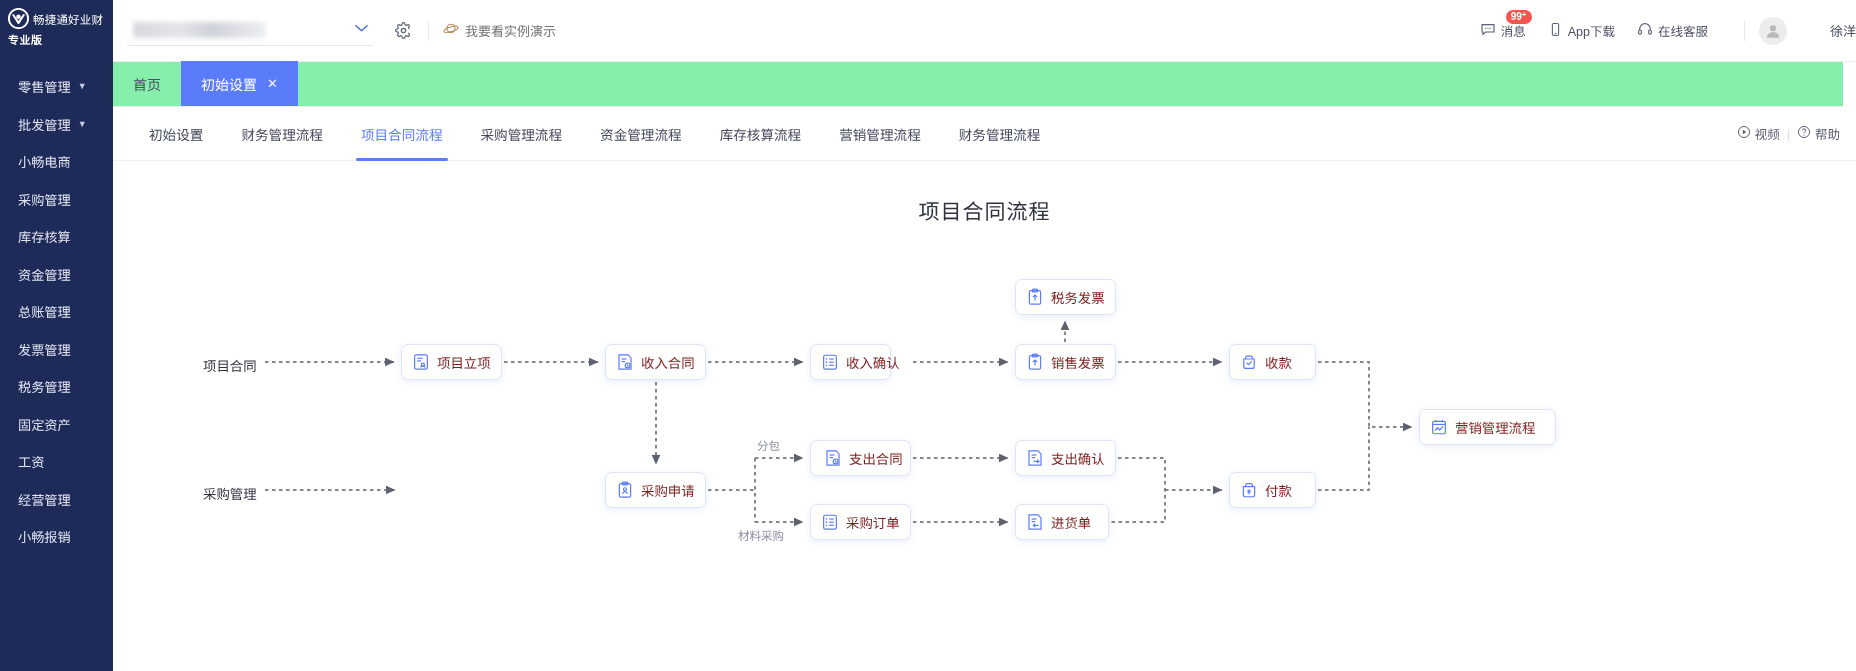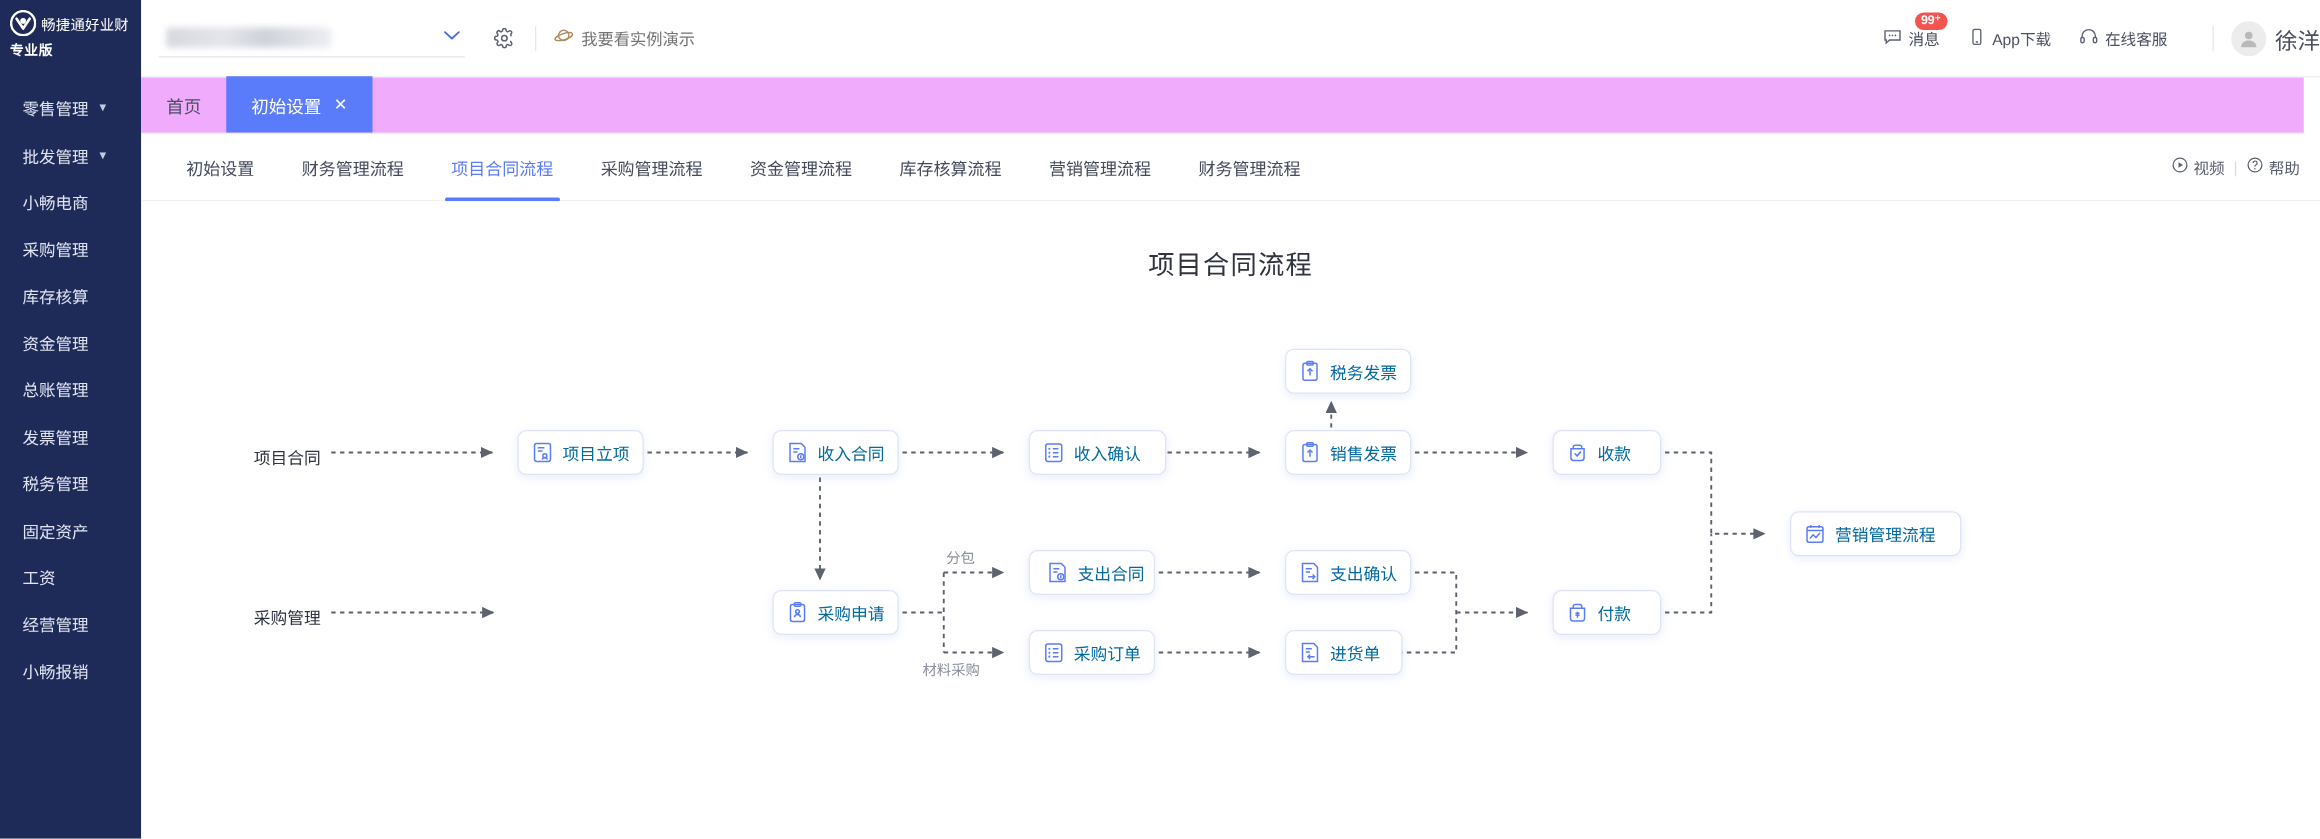--- a/index.html
+++ b/index.html
@@ -94,26 +94,26 @@
     background: #f5534e; color: #fff; font-size: 10px; font-weight: 700;
     border-radius: 9px; padding: 1px 5px 2px 5px; line-height: 1.1;
     white-space: nowrap;
   }
   .badge sup { font-size: 8px; vertical-align: top; }
   .avatar {
     width: 28px; height: 28px; border-radius: 50%;
     background: #ececec; display: flex; align-items: center; justify-content: center;
     margin-right: 7px;
   }
-  .user-name { font-size: 18px; color: #4b5162; white-space: nowrap; }
+  .user-name { font-size: 13px; color: #4b5162; white-space: nowrap; margin-left: 36px; }
 
   
   .pagetabs {
     position: absolute; left: 113px; top: 62px; right: 13px; height: 45px;
-    background: #f0abfc; display: flex; align-items: flex-end;
+    background: #86efac; display: flex; align-items: flex-end;
     border-bottom: 1px solid #e9ebf0;
   }
   .ptab {
     height: 45px; display: flex; align-items: center; justify-content: center;
     padding: 0 20px; font-size: 14px; color: #4a4f60; cursor: pointer;
     white-space: nowrap;
   }
   .ptab.active { background: #5b7cfa; color: #ffffff; }
   .ptab .x { margin-left: 10px; font-size: 13px; opacity: .95; }
 
@@ -153,23 +153,22 @@
   #flow-svg { position: absolute; left: 0; top: 0; }
 
   
   .node {
     position: absolute; height: 36px;
     background: #ffffff; border: 1px solid #dfe3f4;
     border-radius: 7px;
     box-shadow: 0 2px 7px rgba(91,124,250,.13);
     display: flex; align-items: center; gap: 7px;
     padding: 0 13px 0 10px;
-    font-size: 13.4px; color: #0369a1; white-space: nowrap;
+    font-size: 13.4px; color: #7f1d1d; white-space: nowrap;
     cursor: pointer;
-    margin-left: 13px;
   }
   .node .ic { width: 18px; height: 18px; flex: 0 0 18px; display:block; }
   .rowlabel {
     position: absolute; font-size: 13.4px; color: #2f3340; white-space: nowrap;
   }
   .edgelabel {
     position: absolute; font-size: 11.5px; color: #8a8f9e; white-space: nowrap;
   }
 </style>
 </head>
@@ -447,21 +446,21 @@
             <path d="M4 2.5h12l4 4v15H4z"></path>
             <line x1="7.5" y1="8" x2="14" y2="8"></line>
             <line x1="7.5" y1="11.5" x2="12" y2="11.5"></line>
             <circle cx="15.5" cy="16.5" r="3.2"></circle>
             <line x1="15.5" y1="15" x2="15.5" y2="18"></line>
           </svg>
       </span>
       <span>收入合同</span>
     </div>
 
-    <div class="node" style="left:697px; top:183px; width:110px;">
+    <div class="node" style="left:697px; top:183px; width:81px;">
       <span class="ic">
         <svg width="18" height="18" viewBox="0 0 24 24" fill="none" stroke="#5b7cfa" stroke-width="1.6">
             <rect x="3.5" y="3" width="17" height="18.5" rx="2.2"></rect>
             <line x1="11" y1="8" x2="17" y2="8"></line>
             <line x1="11" y1="12.2" x2="17" y2="12.2"></line>
             <line x1="11" y1="16.4" x2="17" y2="16.4"></line>
             <circle cx="7.3" cy="8" r="1.1" fill="#5b7cfa" stroke="none"></circle>
             <circle cx="7.3" cy="12.2" r="1.1" fill="#5b7cfa" stroke="none"></circle>
             <circle cx="7.3" cy="16.4" r="1.1" fill="#5b7cfa" stroke="none"></circle>
           </svg>

